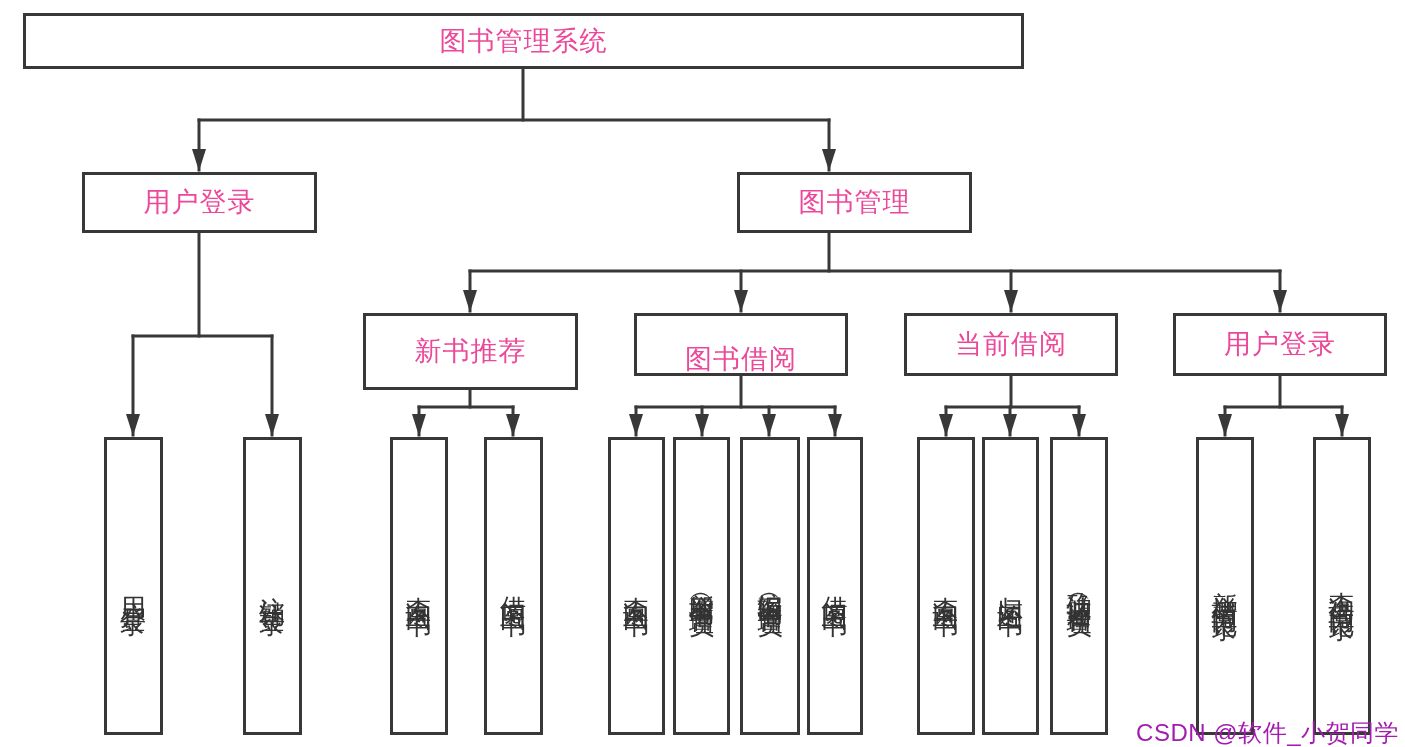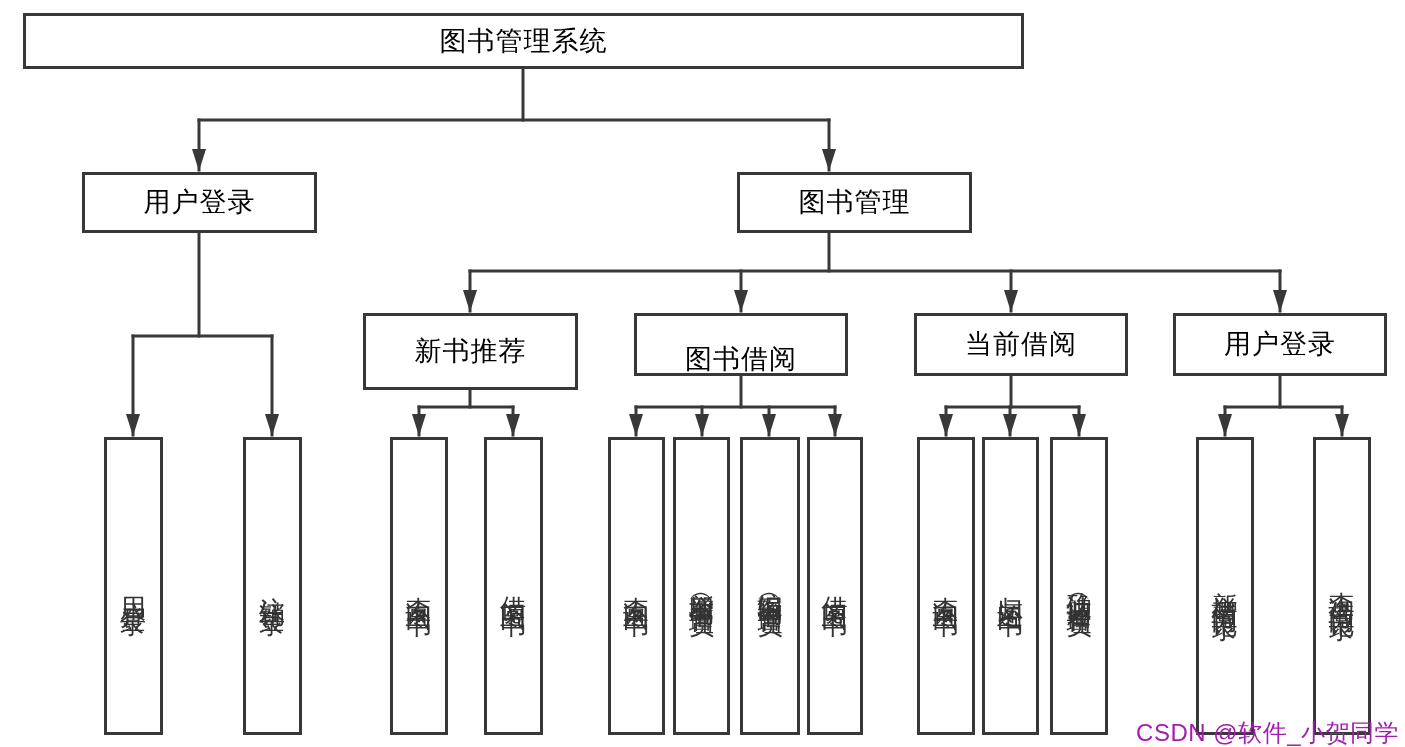--- a/index.html
+++ b/index.html
@@ -25,42 +25,42 @@
     background: #ffffff;
     border: 3px solid #383838;
     display: flex;
     align-items: center;
     justify-content: center;
     color: #333333;
   }
   .hlabel {
     font-size: 27px;
     letter-spacing: 1px;
-    color: #000000;
+    color: #ec4899;
     white-space: nowrap;
     line-height: 1;
   }
   .vlabel {
     writing-mode: vertical-rl;
     text-orientation: mixed;
     font-size: 26px;
     letter-spacing: 5px;
     line-height: 1;
     color: #333333;
     white-space: nowrap;
   }
   
   .n-root   { left: 23px;  top: 13px;  width: 1001px; height: 56px; }
   
   .n-l2a    { left: 82px;  top: 172px; width: 235px; height: 61px; }
   .n-l2b    { left: 737px; top: 172px; width: 235px; height: 61px; }
   
   .n-l3a    { left: 363px;  top: 313px; width: 215px; height: 77px; }
   .n-l3b    { left: 634px;  top: 313px; width: 214px; height: 63px; align-items: flex-end; }
-  .n-l3c    { left: 904px;  top: 313px; width: 214px; height: 63px; margin-left: 10px; }
+  .n-l3c    { left: 904px;  top: 313px; width: 214px; height: 63px; }
   .n-l3d    { left: 1173px; top: 313px; width: 214px; height: 63px; }
   
   .leaf { top: 437px; height: 298px; }
   .n-f1  { left: 104px;  width: 59px; }
   .n-f2  { left: 243px;  width: 59px; }
   .n-f3  { left: 390px;  width: 58px; }
   .n-f4  { left: 484px;  width: 59px; }
   .n-f5  { left: 608px;  width: 57px; }
   .n-f6  { left: 673px;  width: 57px; }
   .n-f7  { left: 740px;  width: 60px; }

